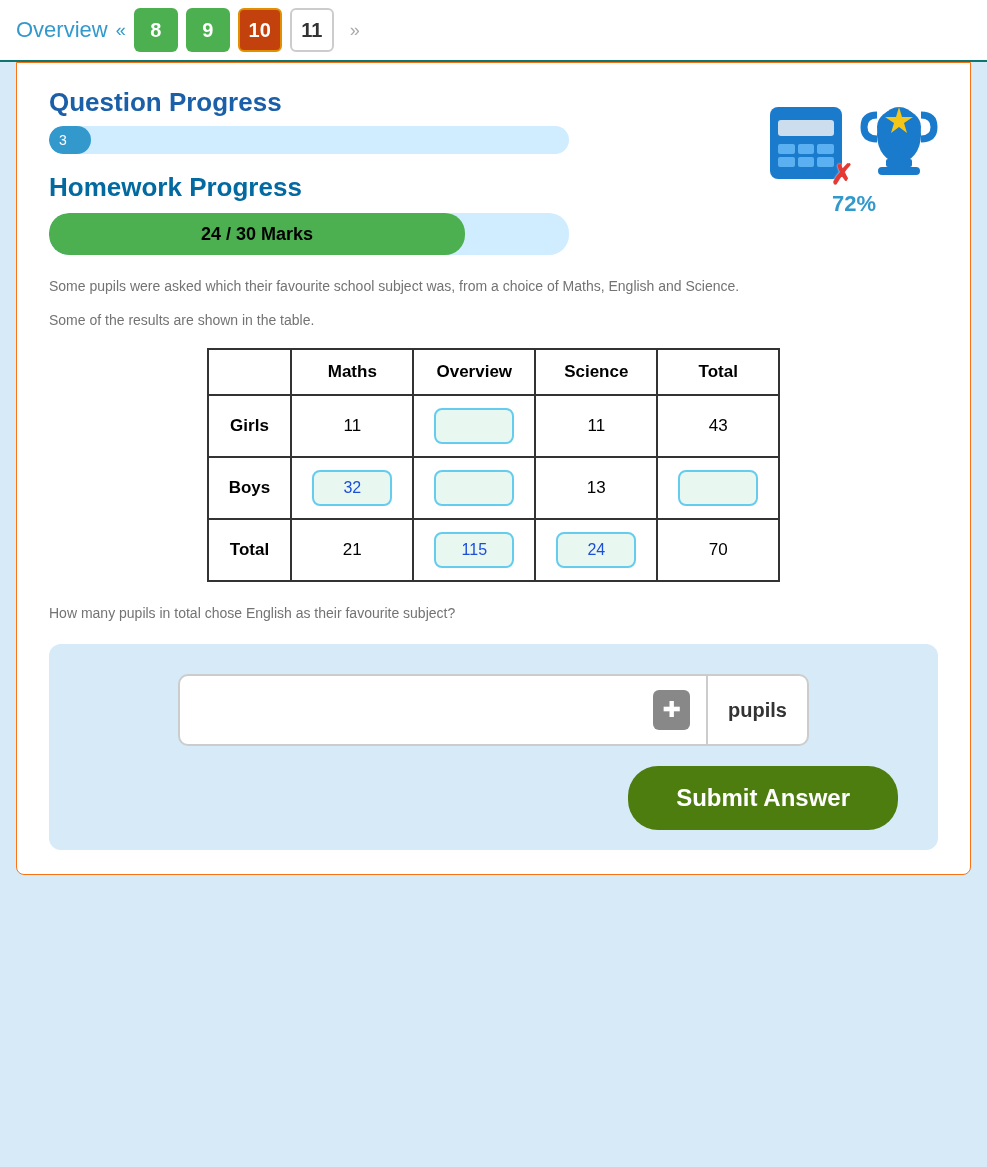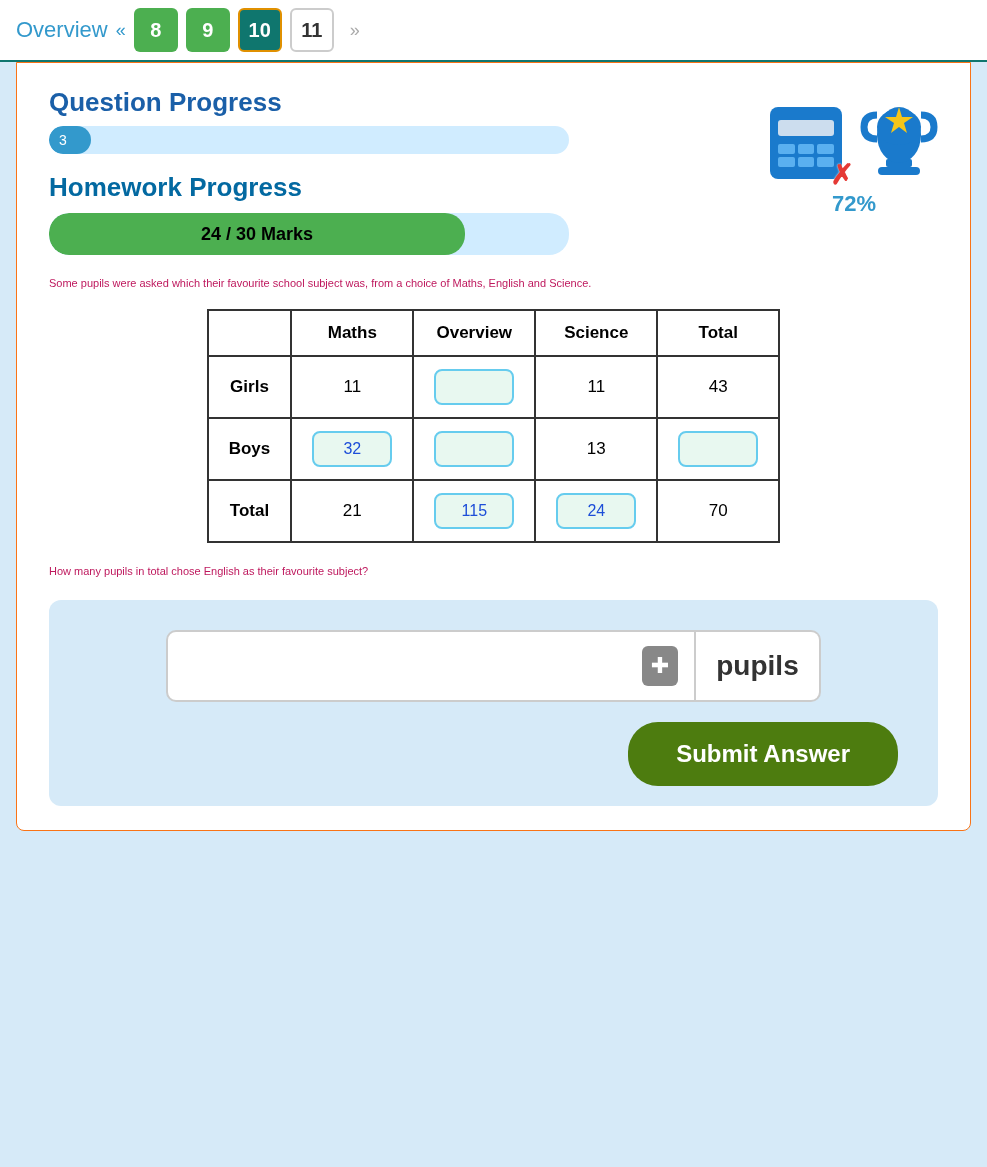--- a/index.html
+++ b/index.html
@@ -39,21 +39,21 @@
       border: none;
       font-size: 20px;
       font-weight: bold;
       color: white;
       cursor: pointer;
       display: flex;
       align-items: center;
       justify-content: center;
     }
     .nav-btn.green { background: #4caf50; }
-    .nav-btn.yellow { background: #0f766e; border: 2px solid #e09000; }
+    .nav-btn.yellow { background: #c2410c; border: 2px solid #e09000; }
     .nav-btn.white-outline {
       background: white;
       color: #333;
       border: 2px solid #ccc;
     }
 
     
     .main-content {
       background: white;
       margin: 0 16px 16px 16px;
@@ -180,22 +180,22 @@
     }
     .percent-label {
       color: #3399cc;
       font-size: 22px;
       font-weight: bold;
       text-align: center;
     }
 
     
     .question-text {
-      font-size: 11px;
-      color: #be185d;
+      font-size: 14px;
+      color: #737373;
       line-height: 1.6;
       margin-bottom: 12px;
     }
 
     
     .data-table {
       border-collapse: collapse;
       margin: 16px auto 20px auto;
       font-size: 17px;
     }
@@ -270,21 +270,21 @@
     }
     .pupils-label {
       background: white;
       border: 2px solid #ccc;
       border-left: none;
       border-radius: 0 10px 10px 0;
       height: 72px;
       padding: 0 20px;
       display: flex;
       align-items: center;
-      font-size: 28px;
+      font-size: 20px;
       font-weight: bold;
       color: #333;
     }
     .submit-row {
       display: flex;
       justify-content: flex-end;
       padding-right: 20px;
     }
     .submit-btn {
       background: #4d7c0f;
@@ -365,20 +365,21 @@
 
             <polygon points="39,10 42,20 53,20 44,26 47,36 39,30 31,36 34,26 25,20 36,20" fill="#f5c518"></polygon>
           </svg>
         </div>
       </div>
       <div class="percent-label">72%</div>
     </div>
   </div>
 
   <p class="question-text">Some pupils were asked which their favourite school subject was, from a choice of Maths, English and Science.</p>
+  <p class="question-text">Some of the results are shown in the table.</p>
 
   <table class="data-table">
     <thead>
       <tr>
         <th></th>
         <th>Maths</th>
         <th>Overview</th>
         <th>Science</th>
         <th>Total</th>
       </tr>

